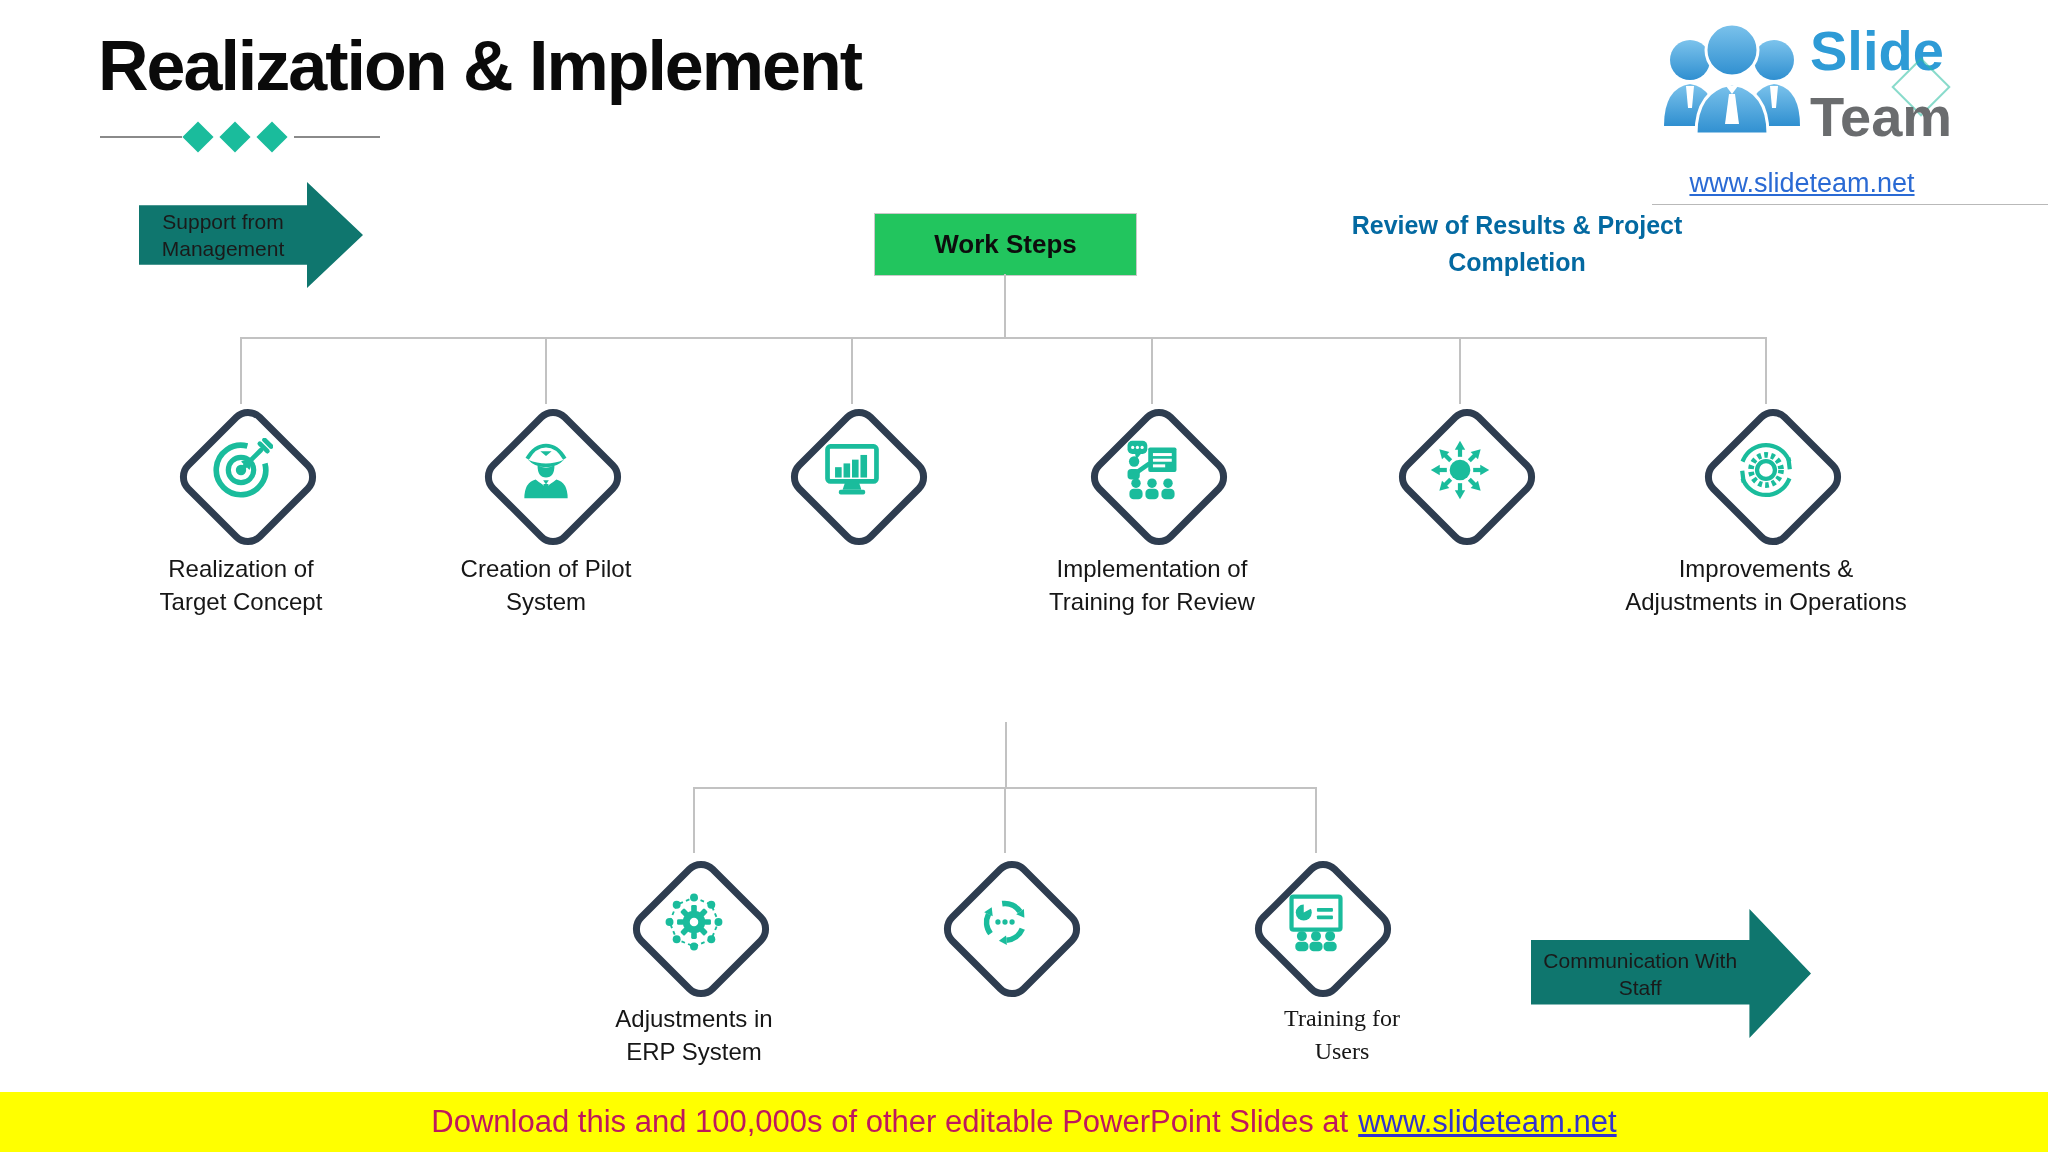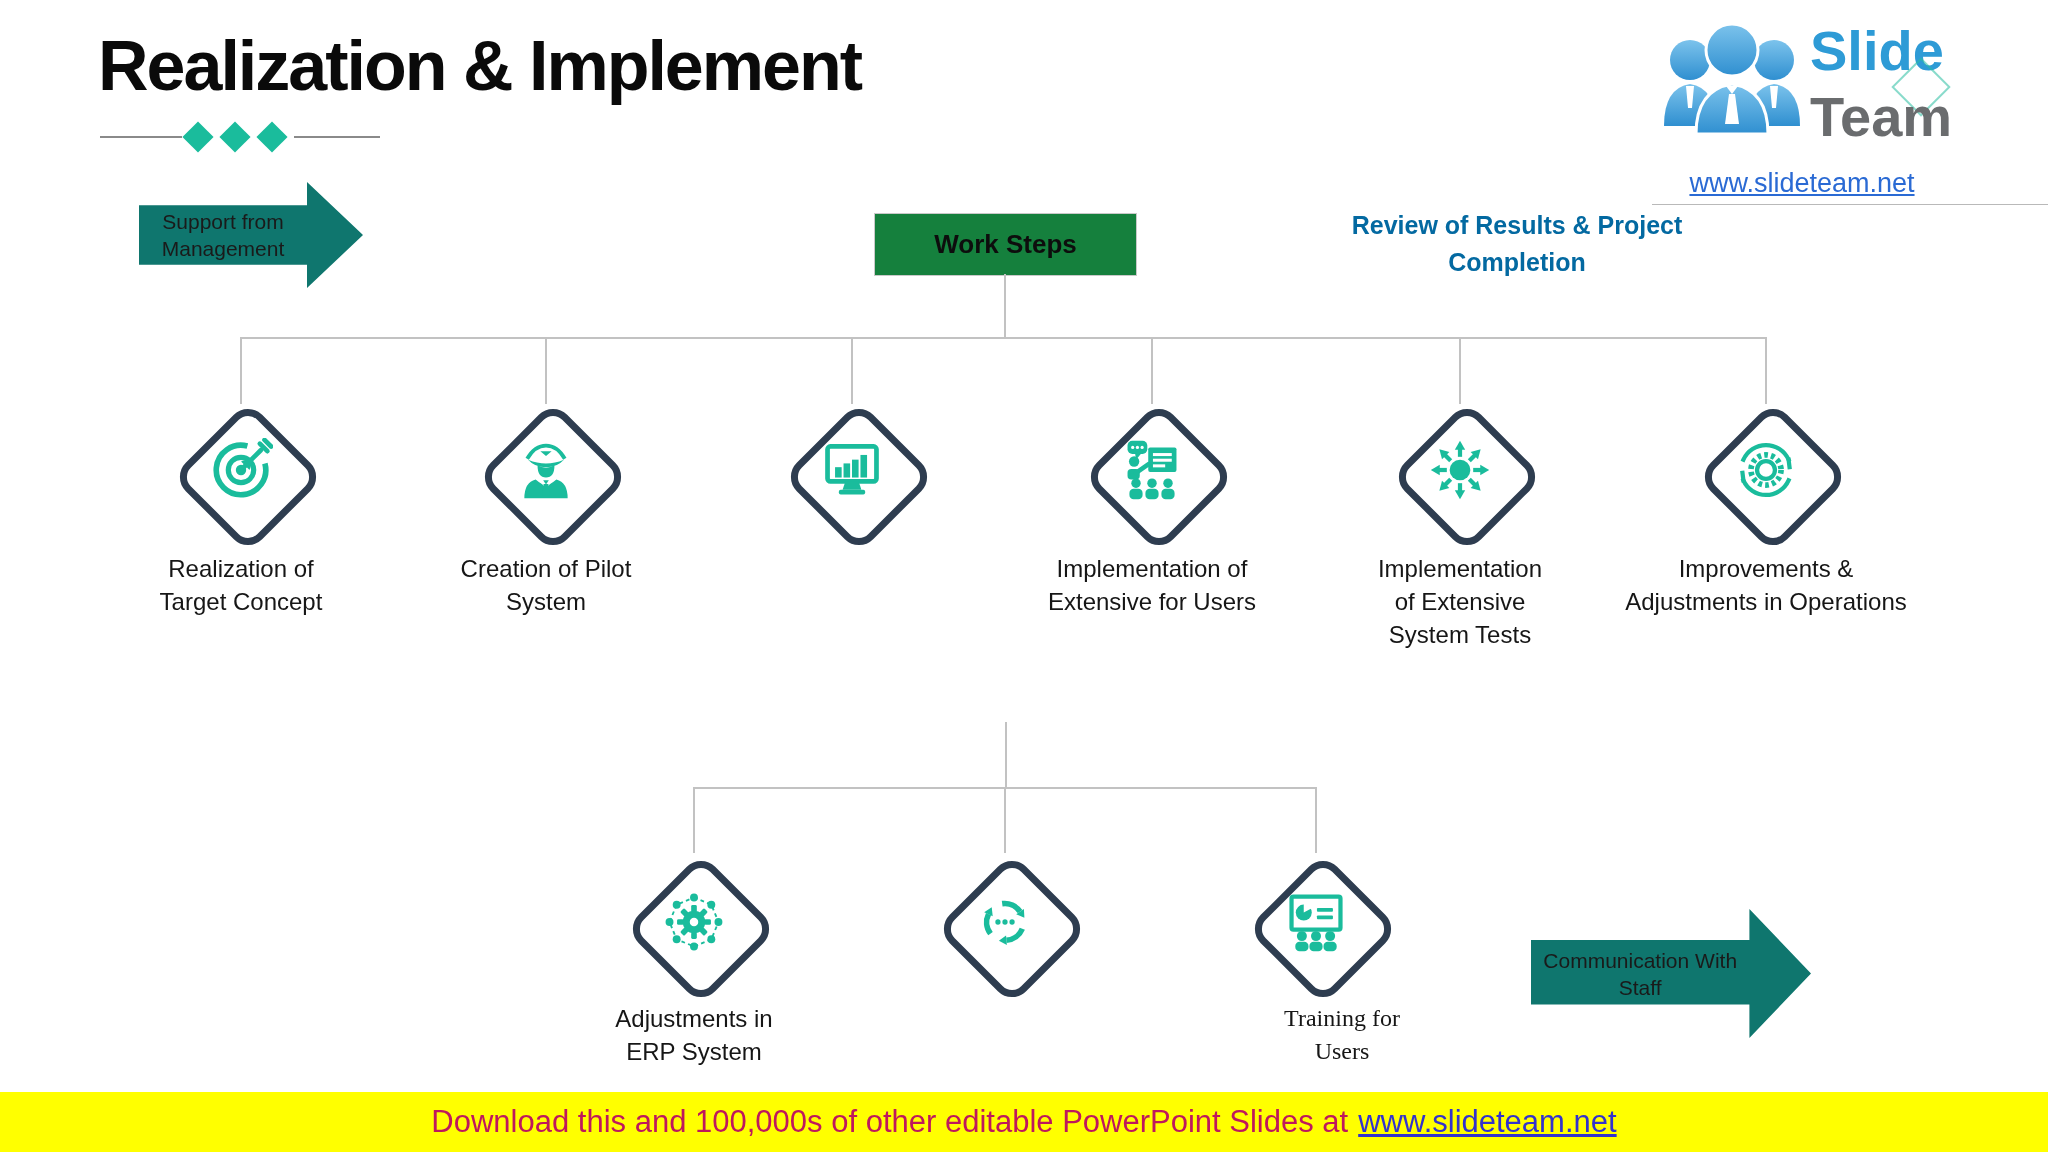--- a/index.html
+++ b/index.html
@@ -24,21 +24,21 @@
   .support-arrow{left:139px;top:182px;width:224px;height:106px;
      clip-path:polygon(0 22%,75% 22%,75% 0,100% 50%,75% 100%,75% 78%,0 78%);}
   .comm-arrow{left:1531px;top:909px;width:280px;height:129px;
      clip-path:polygon(0 24%,78% 24%,78% 0,100% 50%,78% 100%,78% 74%,0 74%);}
   .arrow-label{position:absolute;left:0;top:0;height:100%;display:flex;align-items:center;justify-content:center;
      text-align:center;font-size:21px;line-height:27px;color:#1a1a1a;}
   .support-arrow .arrow-label{width:75%;}
   .comm-arrow .arrow-label{width:78%;}
 
   
-  .hbox{border:1px solid #c9c9c9;background:#15803d;display:flex;align-items:center;justify-content:center;
+  .hbox{border:1px solid #c9c9c9;background:#22c55e;display:flex;align-items:center;justify-content:center;
         font-weight:bold;font-size:26px;color:#0d0d0d;}
   .ws-box{left:874px;top:213px;width:261px;height:61px;}
   .fc-box{left:877px;top:660px;width:258px;height:62px;}
   .review{left:1297px;top:207px;width:440px;text-align:center;font-size:25px;font-weight:bold;line-height:37px;color:#0369a1;}
 
   
   .cline{background:#c2c2c2;}
 
   
   .dmd{width:94px;height:94px;border:7px solid #2E3D50;border-radius:20px;transform:rotate(45deg);background:#fff;}
@@ -195,22 +195,21 @@
     <g fill="none" stroke="#1ABC9C" stroke-width="4.5" stroke-linecap="square">
       <path d="M -24,-11 A 26.3,26.3 0 0 1 24,-11"></path>
       <line x1="24" y1="-11" x2="25" y2="-3"></line>
       <path d="M 24,11 A 26.3,26.3 0 0 1 -24,11"></path>
       <line x1="-24" y1="11" x2="-25" y2="3"></line>
     </g>
   </svg>
 
   <div class="abs nlabel" style="left:141px;top:552px;width:200px;">Realization of Target Concept</div>
   <div class="abs nlabel" style="left:446px;top:552px;width:200px;">Creation of Pilot System</div>
-  <div class="abs nlabel" style="left:1037px;top:552px;width:230px;">Implementation of Extensive for Users</div>
-  <div class="abs nlabel" style="left:1372px;top:552px;width:176px;">Implementation of Extensive System Tests</div>
+  <div class="abs nlabel" style="left:1037px;top:552px;width:230px;">Implementation of Training for Review</div>
   <div class="abs nlabel" style="left:1616px;top:552px;width:300px;">Improvements &amp; Adjustments in Operations</div>
 
 
   <div class="abs cline" style="left:1005px;top:722px;width:2px;height:65px;"></div>
   <div class="abs cline" style="left:694px;top:787px;width:622px;height:2px;"></div>
   <div class="abs cline" style="left:693px;top:787px;width:2px;height:66px;"></div>
   <div class="abs cline" style="left:1004px;top:787px;width:2px;height:66px;"></div>
   <div class="abs cline" style="left:1315px;top:787px;width:2px;height:66px;"></div>
 
   <div class="abs dmd" style="left:647px;top:875px;"></div>

